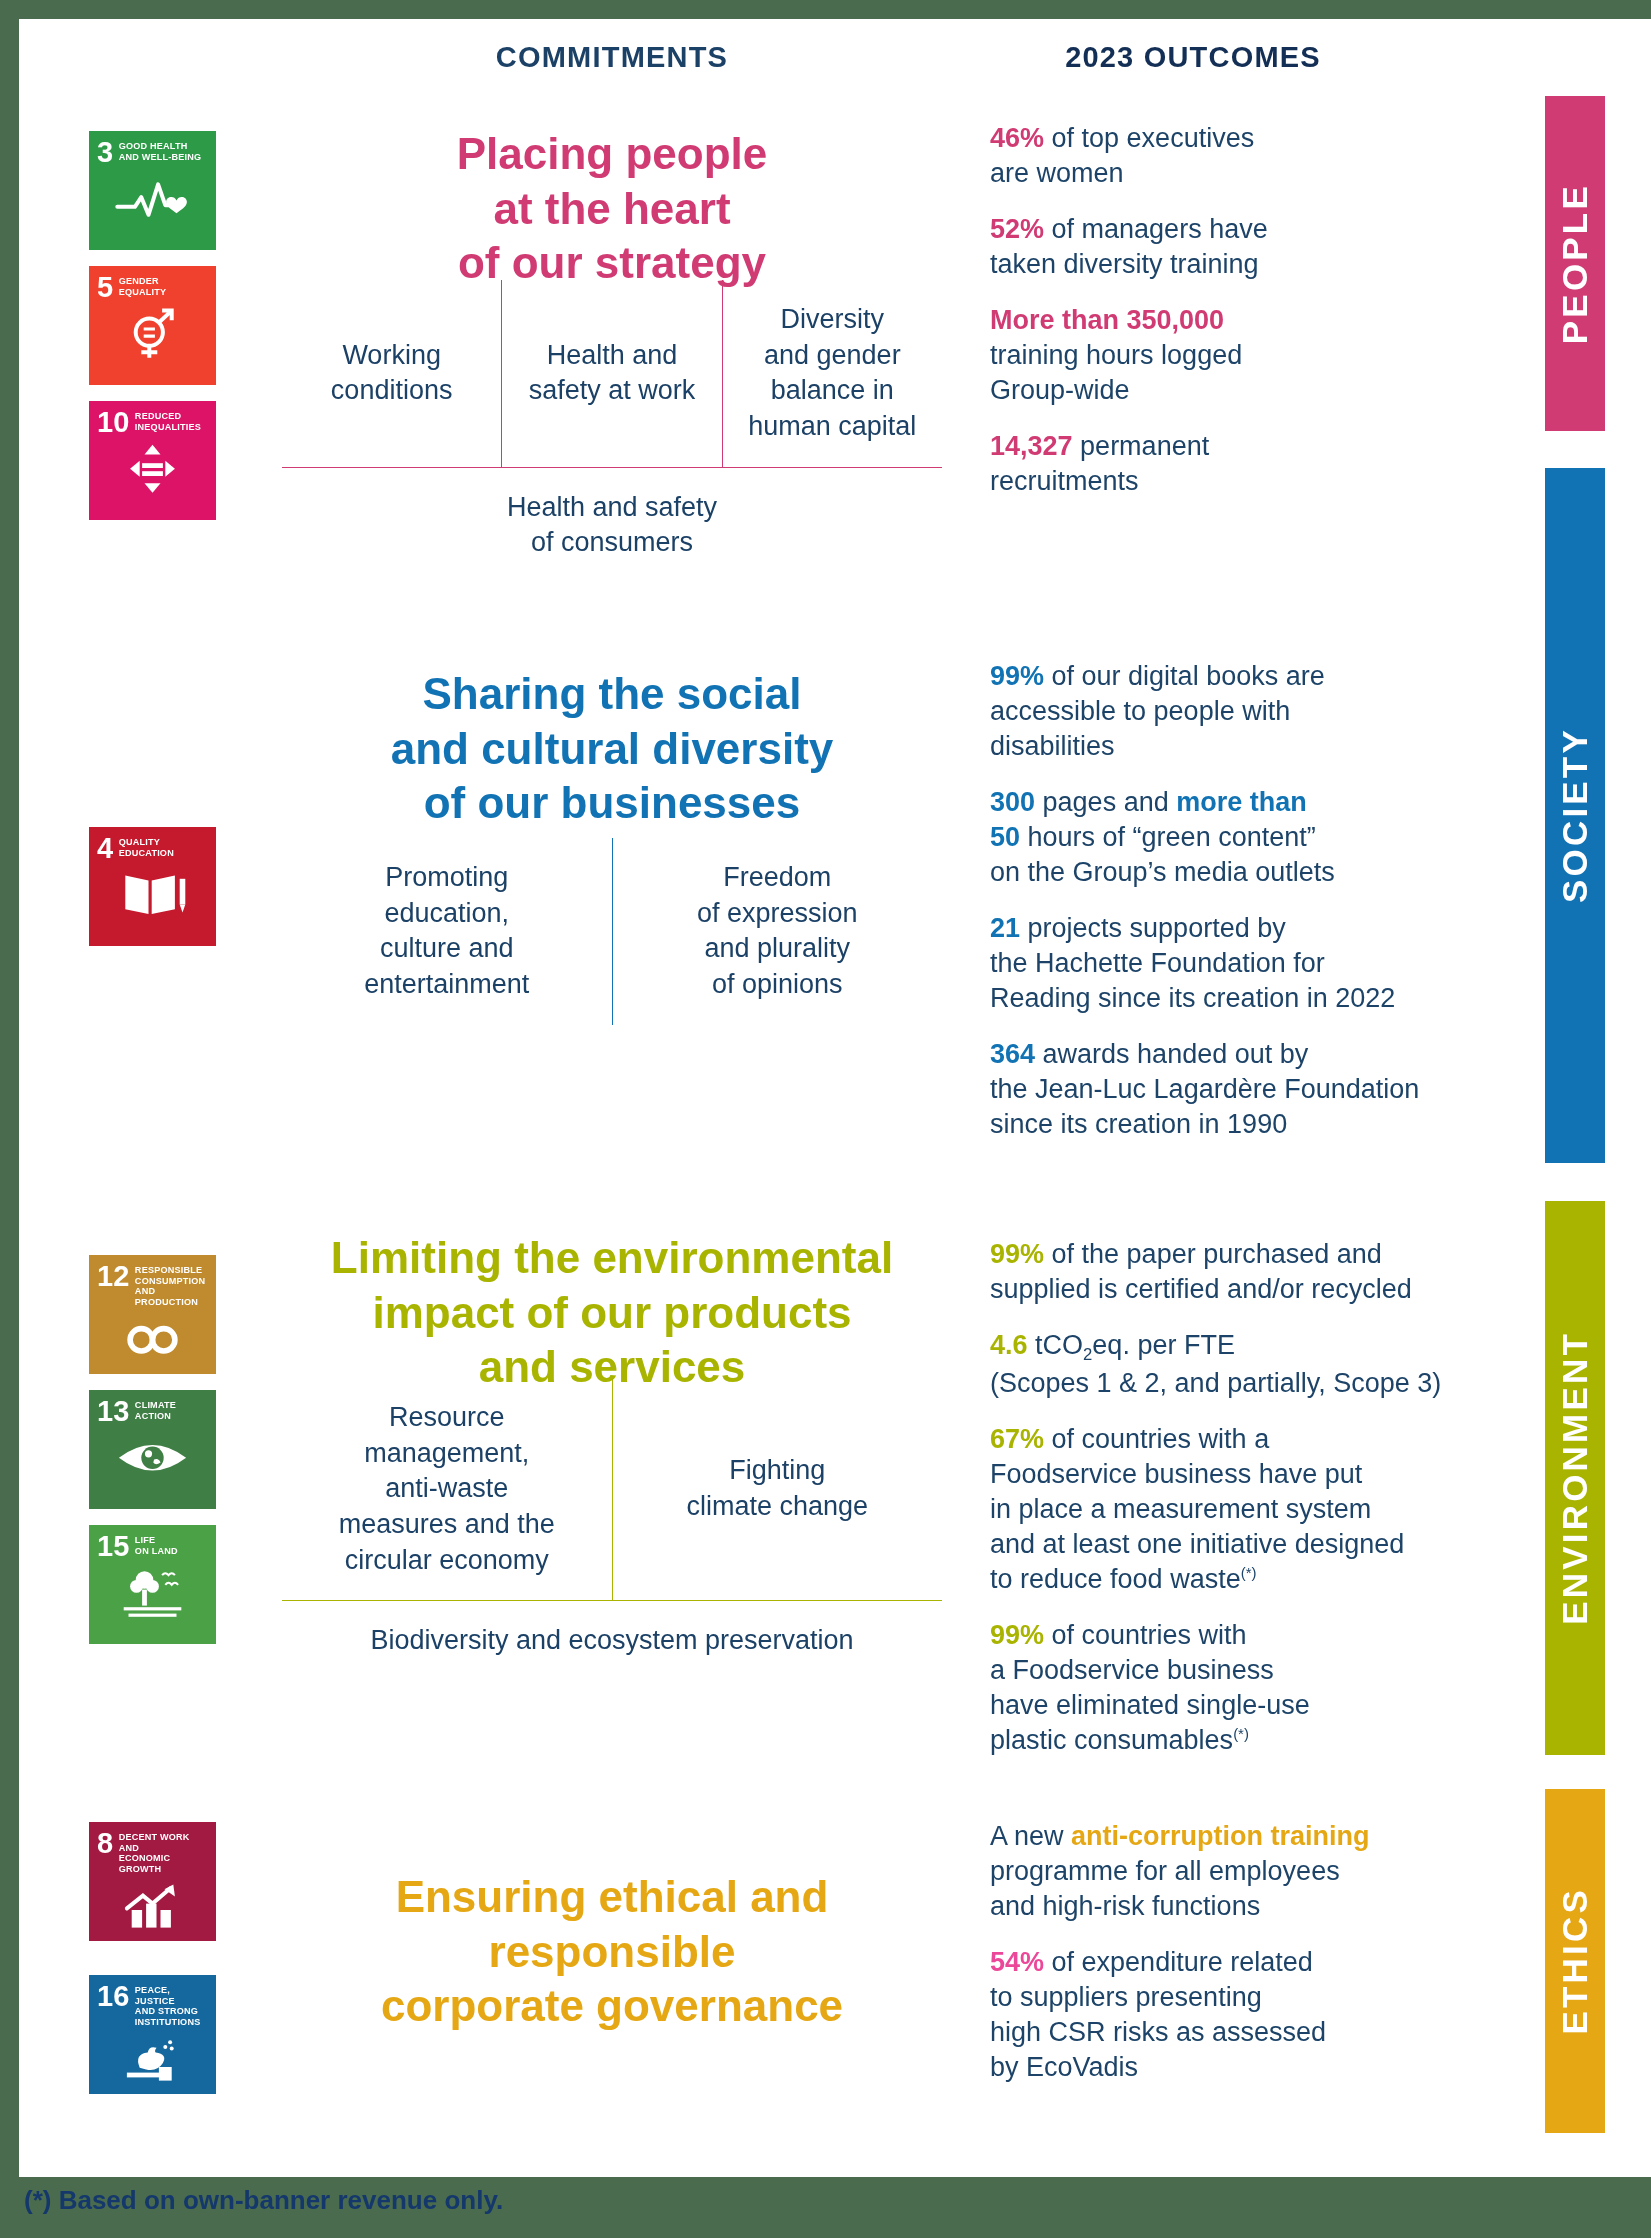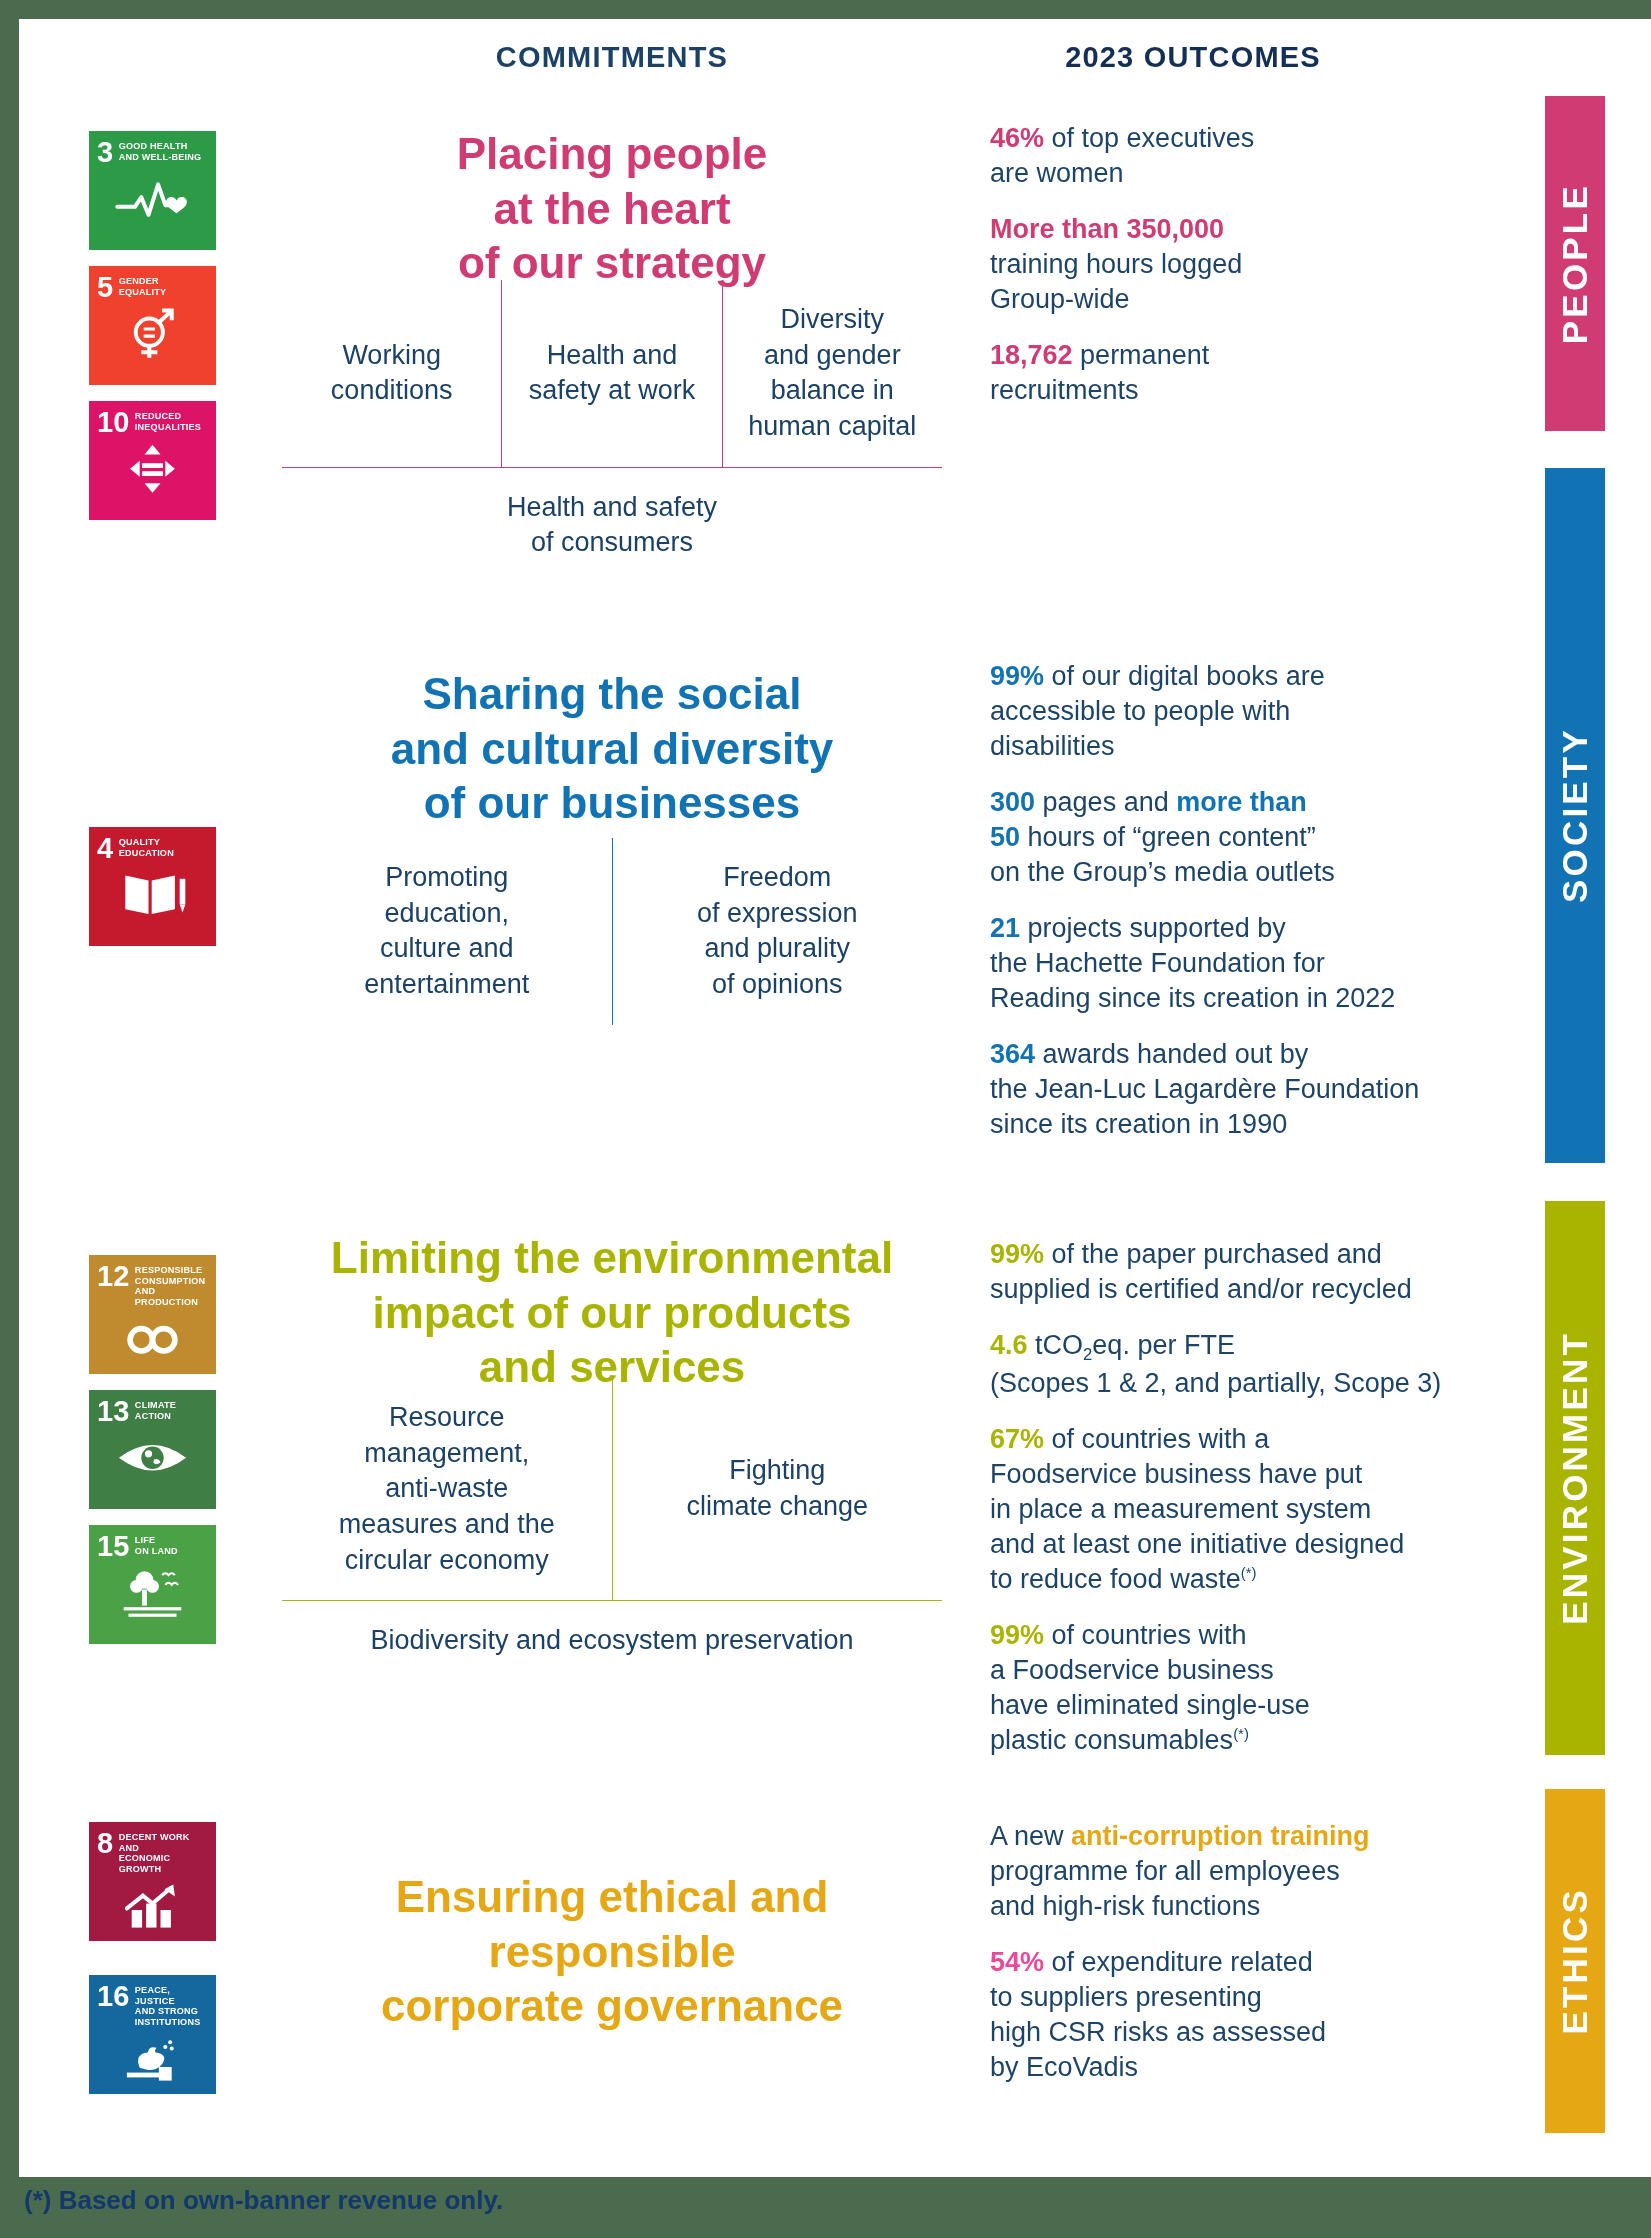--- a/index.html
+++ b/index.html
@@ -126,24 +126,26 @@
 human capital</div>
           </div>
           <div class="comm-row">
             <div class="comm-cell">Health and safety
 of consumers</div>
           </div>
         </div>
         <div class="outcomes" style="top: 26px;">
           <div class="outcome"><span class="num" style="color: rgb(209, 59, 115);">46%</span><span> of top executives
 are women</span></div>
+          <div class="outcome"><span class="num" style="color: rgb(209, 59, 115);">52%</span><span> of managers have
+taken diversity training</span></div>
           <div class="outcome"><span class="num" style="color: rgb(209, 59, 115);">More than 350,000</span><span>
 training hours logged
 Group-wide</span></div>
-          <div class="outcome"><span class="num" style="color: rgb(209, 59, 115);">18,762</span><span> permanent
+          <div class="outcome"><span class="num" style="color: rgb(209, 59, 115);">14,327</span><span> permanent
 recruitments</span></div>
         </div>
       </div>
       <div class="section" style="top: 468px; height: 696px;">
         <div class="bar" style="top: 0px; height: 695px; background: rgb(17, 115, 180);">
           <span>SOCIETY</span>
         </div>
         <div class="heading" style="top: 199px; color: rgb(17, 115, 180);">Sharing the social
 and cultural diversity
 of our businesses</div>

